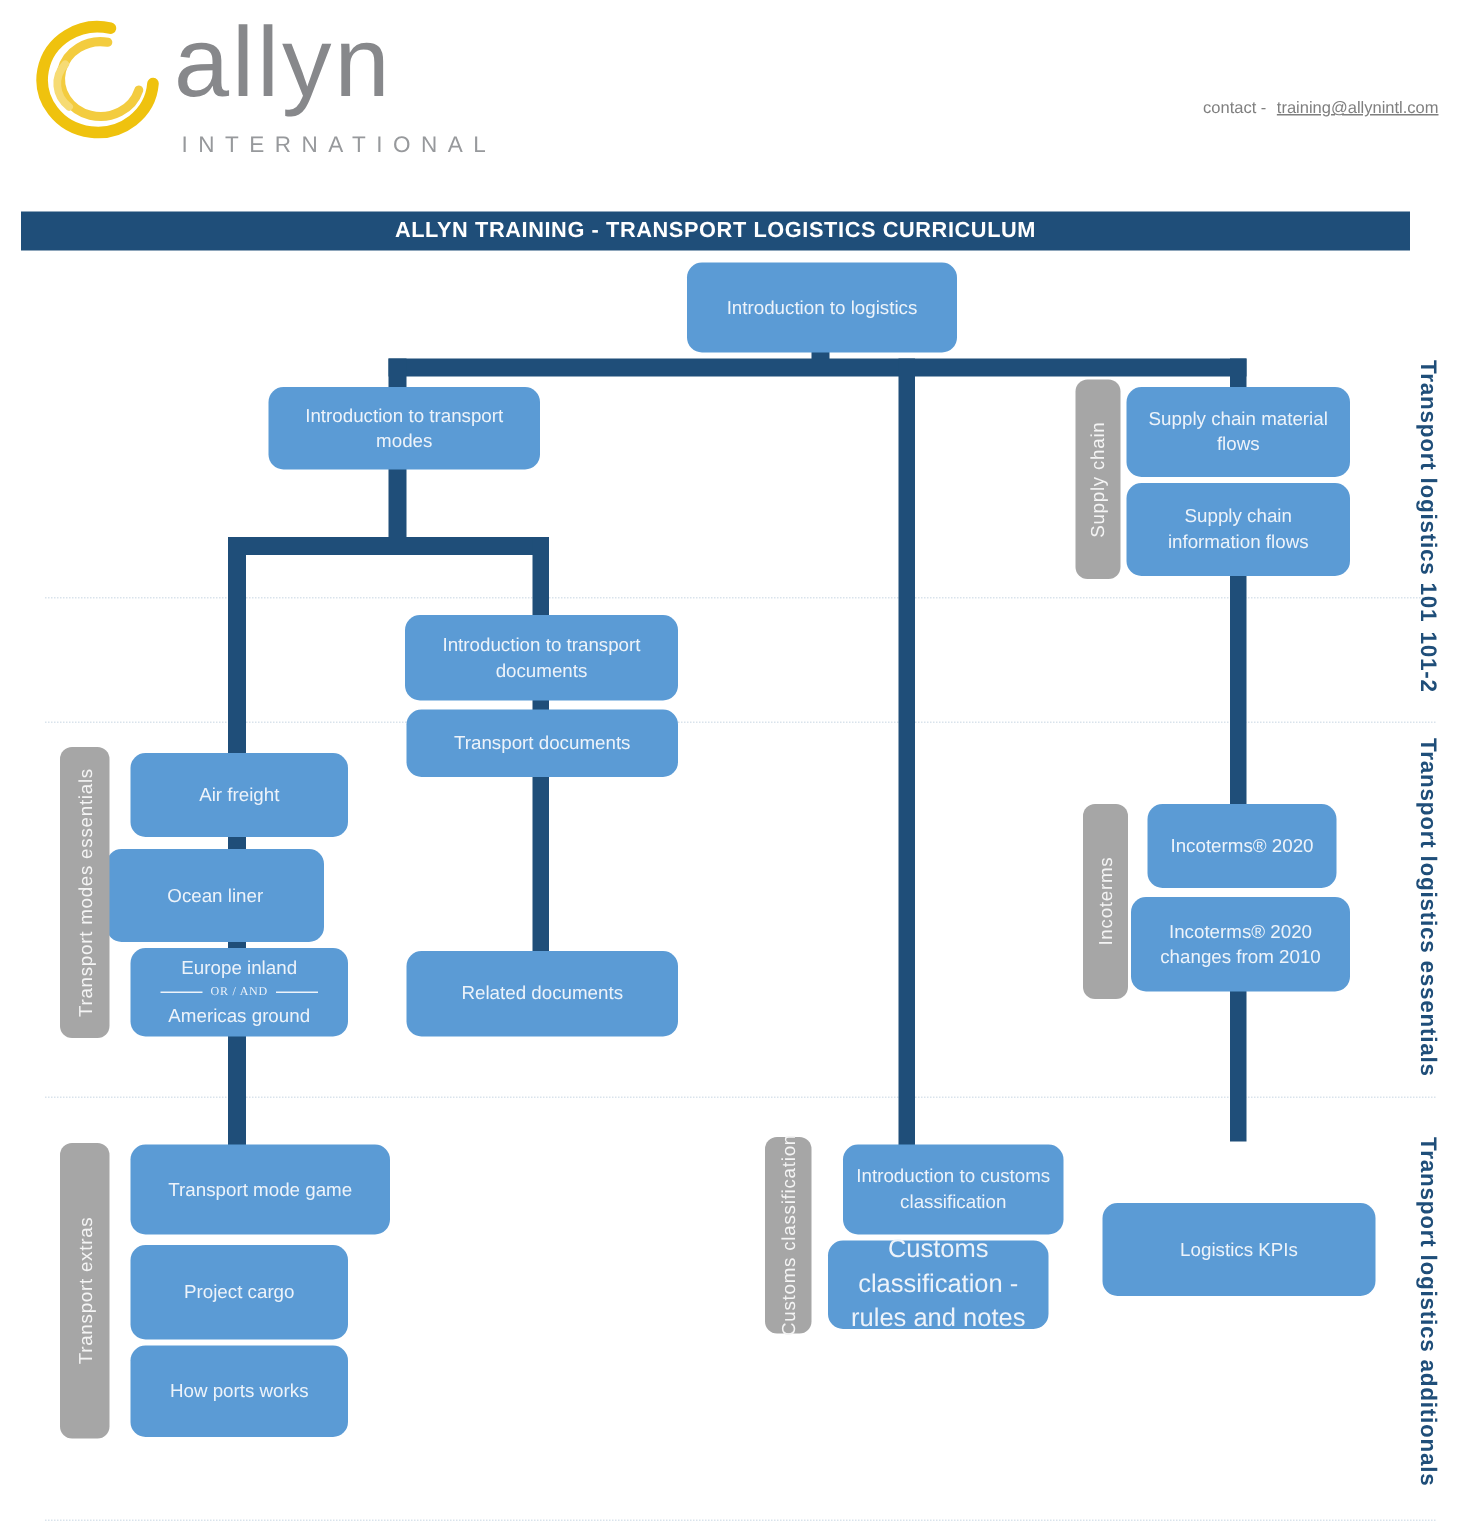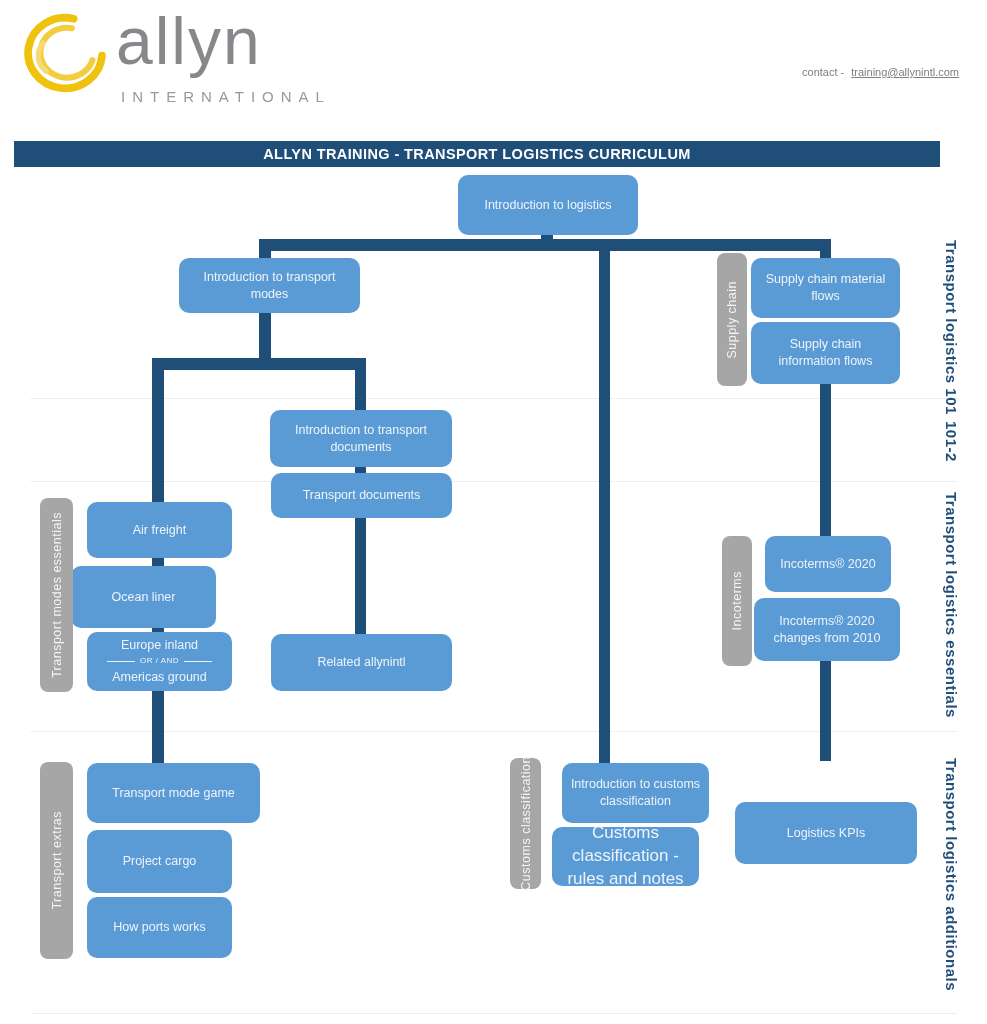--- a/index.html
+++ b/index.html
@@ -20,21 +20,21 @@
 
   
   .conn{position:absolute;background:#1F4E79;z-index:1;}
 
   
   .node{position:absolute;background:#5B9BD5;border-radius:10px;color:#EDF3FA;
     display:flex;align-items:center;justify-content:center;text-align:center;
     font-size:12.5px;line-height:1.35;padding:4px 10px;box-sizing:border-box;z-index:2;}
   .orand-row{display:flex;align-items:center;justify-content:center;gap:5px;margin:2px 0;}
   .orand-row .rule{display:inline-block;width:28px;height:1px;background:#EDF3FA;}
-  .orand{font-size:8px;letter-spacing:0.5px;}
+  .orand{font-size:8px;letter-spacing:0.5px;font-family:Liberation Serif, serif;}
 
   
   .gbar{position:absolute;background:#A6A6A6;border-radius:8px;z-index:2;
     display:flex;align-items:center;justify-content:center;}
   .gbar span{writing-mode:vertical-rl;transform:rotate(180deg);color:#F4F4F4;
     font-size:12.5px;letter-spacing:0.5px;white-space:nowrap;}
 
   
   .seclabel{position:absolute;left:932px;width:28px;writing-mode:vertical-rl;
     color:#1F4E79;font-weight:bold;font-size:15px;text-align:center;
@@ -112,21 +112,21 @@
           <span class="rule"></span>
         </div>
       <div>Americas ground</div>
     </div>
   </div>
 
   <div class="node" style="left:271px;top:473px;width:181px;height:45px;">
       <span>Transport documents</span>
     </div>
   <div class="node" style="left:271px;top:634px;width:181px;height:57px;">
-      <span>Related allynintl</span>
+      <span>Related documents</span>
     </div>
 
   <div class="node" style="left:765px;top:536px;width:126px;height:56px;">
       <span>Incoterms® 2020</span>
     </div>
   <div class="node" style="left:737px;top:598px;width:146px;height:63px;margin-left:17px;">
       <span>Incoterms® 2020 changes from 2010</span>
     </div>
 
   <div class="node" style="left:562px;top:763px;width:147px;height:60px;padding:4px 6px;">

